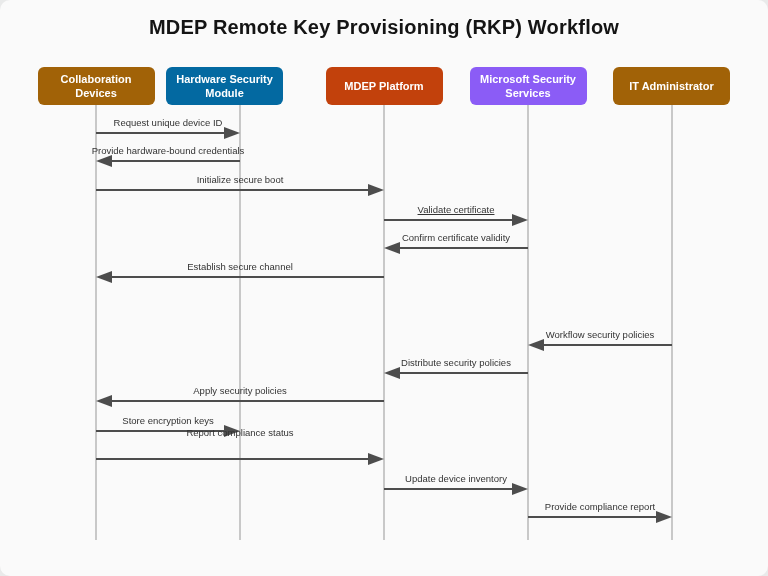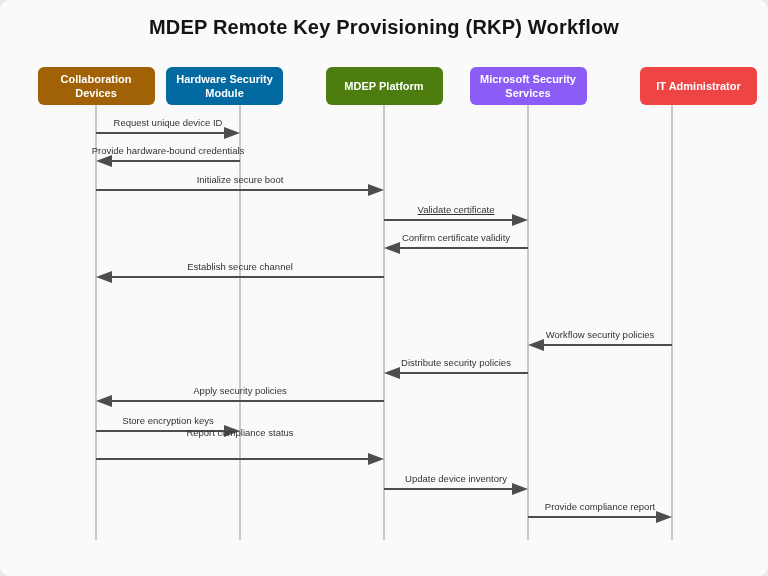--- a/index.html
+++ b/index.html
@@ -80,25 +80,25 @@
 <body>
 
 <div class="canvas">
   <h1 class="title">MDEP Remote Key Provisioning (RKP) Workflow</h1>
   <div id="diagram">
       <div class="lifeline" style="left: 95.25px; background: rgb(200, 200, 200);"></div>
       <div class="actor-box" style="left: 37.5px; background: #a16207;">Collaboration Devices</div>
       <div class="lifeline" style="left: 239.25px; background: rgb(200, 200, 200);"></div>
       <div class="actor-box" style="left: 166px; background: #0369a1;">Hardware Security Module</div>
       <div class="lifeline" style="left: 383.25px; background: rgb(200, 200, 200);"></div>
-      <div class="actor-box" style="left: 325.5px; background: #4d7c0f;">MDEP Platform</div>
+      <div class="actor-box" style="left: 325.5px; background: #c2410c;">MDEP Platform</div>
       <div class="lifeline" style="left: 527.25px; background: rgb(200, 200, 200);"></div>
       <div class="actor-box" style="left: 469.5px; background: #8b5cf6;">Microsoft Security Services</div>
       <div class="lifeline" style="left: 671.25px; background: rgb(200, 200, 200);"></div>
-      <div class="actor-box" style="left: 640px; background: #ef4444;">IT Administrator</div>
+      <div class="actor-box" style="left: 613px; background: #a16207;">IT Administrator</div>
       <div class="msg-label" style="left: 168px; top: 117px; color: rgb(51, 51, 51);">Request unique device ID</div>
       <div class="msg-line" style="left: 96px; width: 132px; top: 132px; background: rgb(77, 77, 77);"></div>
       <div class="msg-head" style="top: 127px; left: 224px; border-left: 16px solid rgb(77, 77, 77);"></div>
       <div class="msg-label" style="left: 168px; top: 145px; color: rgb(51, 51, 51);">Provide hardware-bound credentials</div>
       <div class="msg-line" style="left: 108px; width: 132px; top: 160px; background: rgb(77, 77, 77);"></div>
       <div class="msg-head" style="top: 155px; left: 96px; border-right: 16px solid rgb(77, 77, 77);"></div>
       <div class="msg-label" style="left: 240px; top: 174px; color: rgb(51, 51, 51);">Initialize secure boot</div>
       <div class="msg-line" style="left: 96px; width: 276px; top: 189px; background: rgb(77, 77, 77);"></div>
       <div class="msg-head" style="top: 184px; left: 368px; border-left: 16px solid rgb(77, 77, 77);"></div>
       <div class="msg-label" style="left: 456px; top: 204px; color: rgb(51, 51, 51); text-decoration: underline;">Validate certificate</div>

